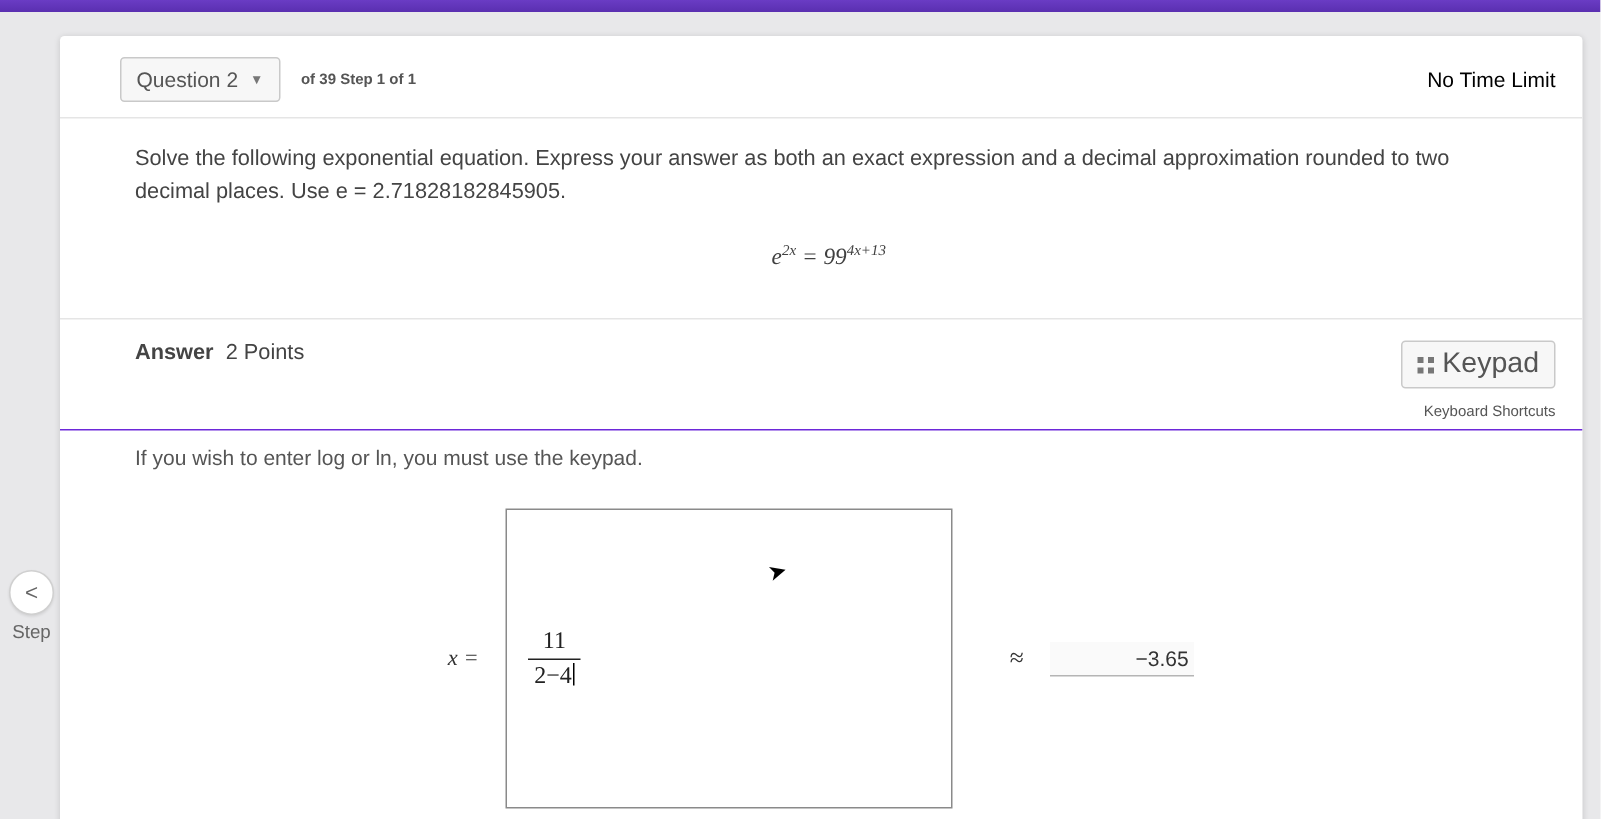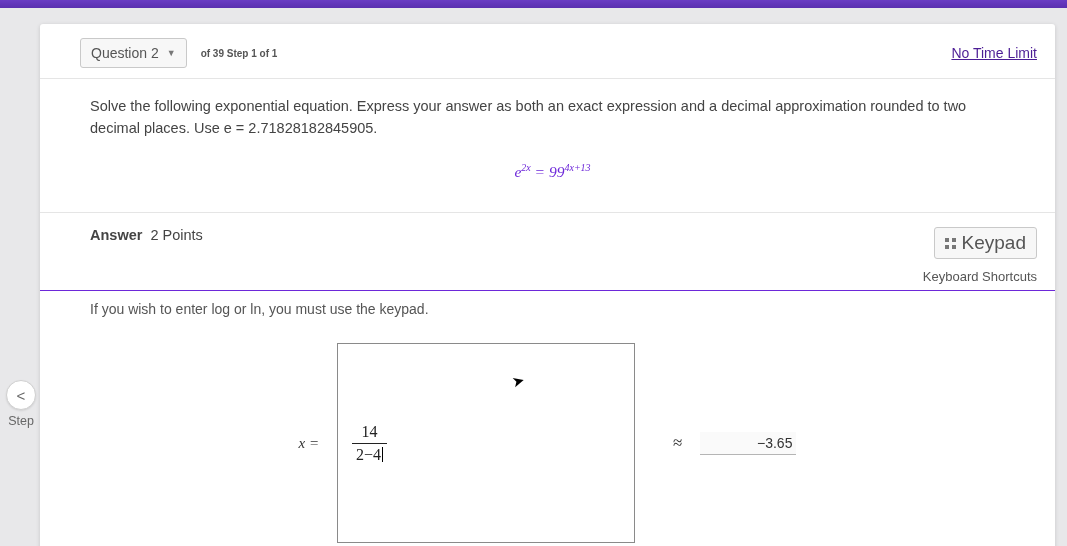--- a/index.html
+++ b/index.html
@@ -49,37 +49,36 @@
   }
   .step-text {
     margin-left: 14px;
     font-size: 10px;
     color: #555;
     font-weight: bold;
   }
   .time-limit {
     margin-left: auto;
     font-size: 14px;
-    color: #4c1d95;
-    text-decoration: underline;
+    color: #000000;
   }
   .question-body {
     padding: 16px 40px 22px 50px;
     font-size: 14.5px;
     color: #444;
     line-height: 1.55;
     border-bottom: 1px solid #e5e5e5;
   }
   .equation {
     text-align: center;
     padding: 20px 0 6px 0;
     font-family: "Cambria Math", "Times New Roman", serif;
     font-size: 15.5px;
     font-style: italic;
-    color: #6d28d9;
+    color: #404040;
   }
   .equation .lhs { display:inline-block; }
   .equation sup { font-size: 10px; font-style: italic; }
   .answer-header {
     display: flex;
     align-items: flex-start;
     padding: 14px 18px 6px 50px;
     border-bottom: 1px solid #6d28d9;
   }
   .answer-label { font-size: 14.5px; color: #444; }
@@ -104,21 +103,21 @@
     display: inline-block;
     width: 11px; height: 11px;
     background:
       linear-gradient(#777,#777), linear-gradient(#777,#777),
       linear-gradient(#777,#777), linear-gradient(#777,#777);
     background-size: 4px 4px;
     background-repeat: no-repeat;
     background-position: 0 0, 7px 0, 0 7px, 7px 7px;
   }
   .kb-shortcuts {
-    font-size: 13px;
+    font-size: 10px;
     color: #555;
     margin-top: 10px;
     cursor: pointer;
   }
   .hint {
     padding: 10px 40px 10px 50px;
     font-size: 14px;
     color: #555;
   }
   .work-area {
@@ -250,21 +249,21 @@
       <div class="kb-shortcuts">Keyboard Shortcuts</div>
     </div>
   </div>
 
   <div class="hint">If you wish to enter log or ln, you must use the keypad.</div>
 
   <div class="work-area">
     <span class="x-eq">x =</span>
     <div class="math-box">
       <span class="frac">
-        <span class="num">14</span>
+        <span class="num">11</span>
         <span class="den"><span>2−4</span><span class="den-caret"></span></span>
       </span>
     </div>
     <span class="approx">≈</span>
     <input class="decimal-input" value="−3.65" style="">
   </div>
 
 </div>
 
 <div class="prev-nav">

